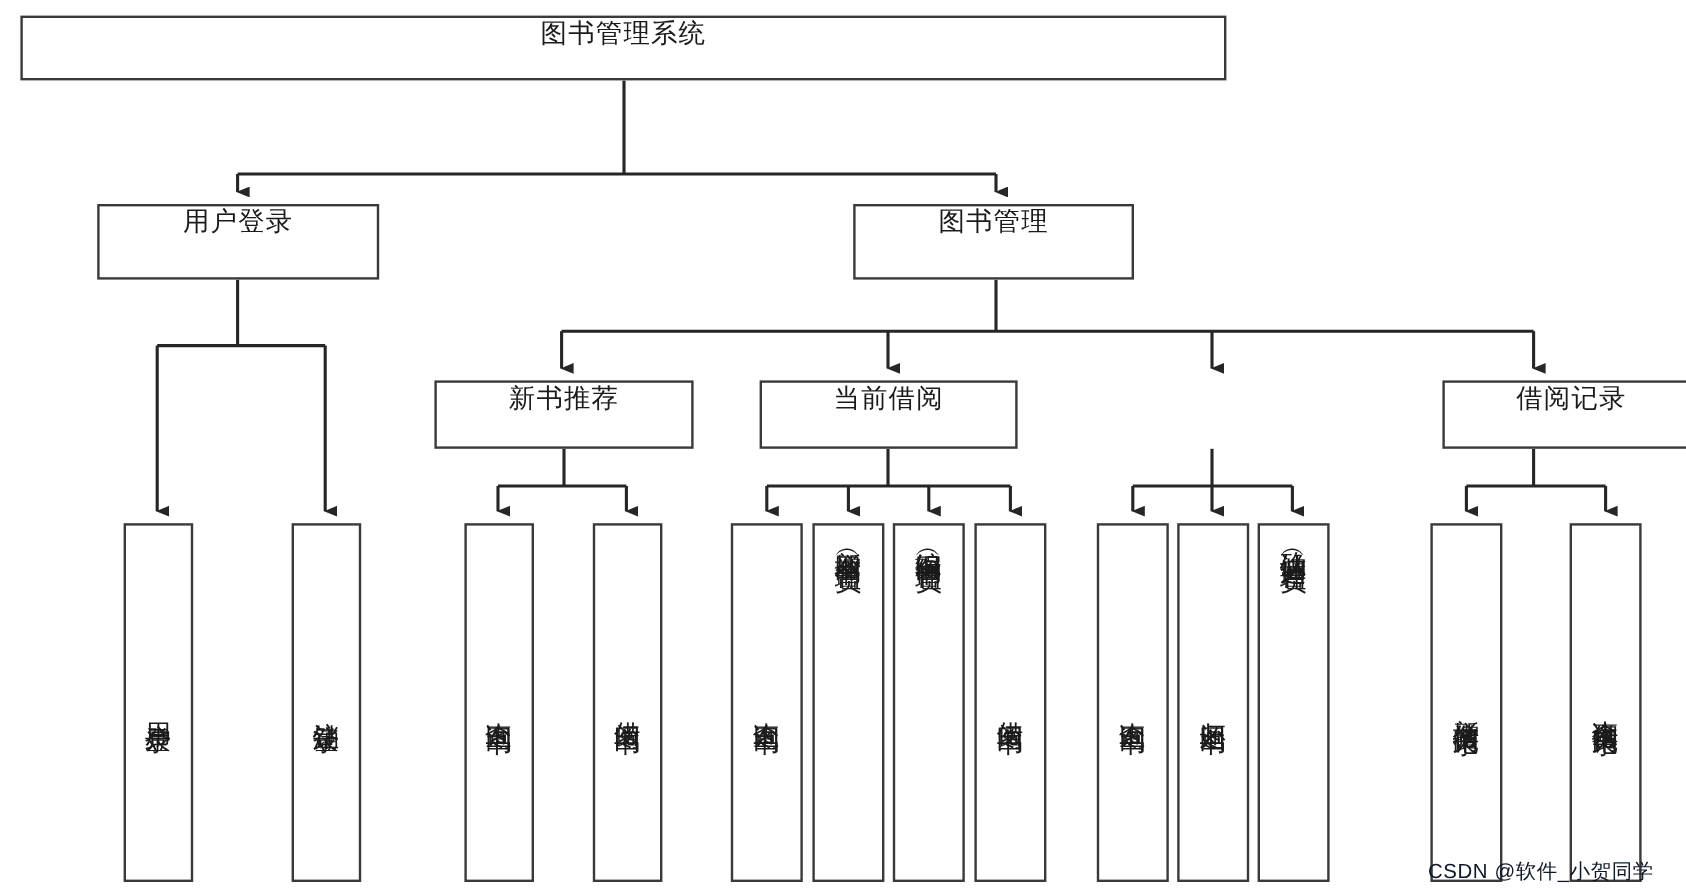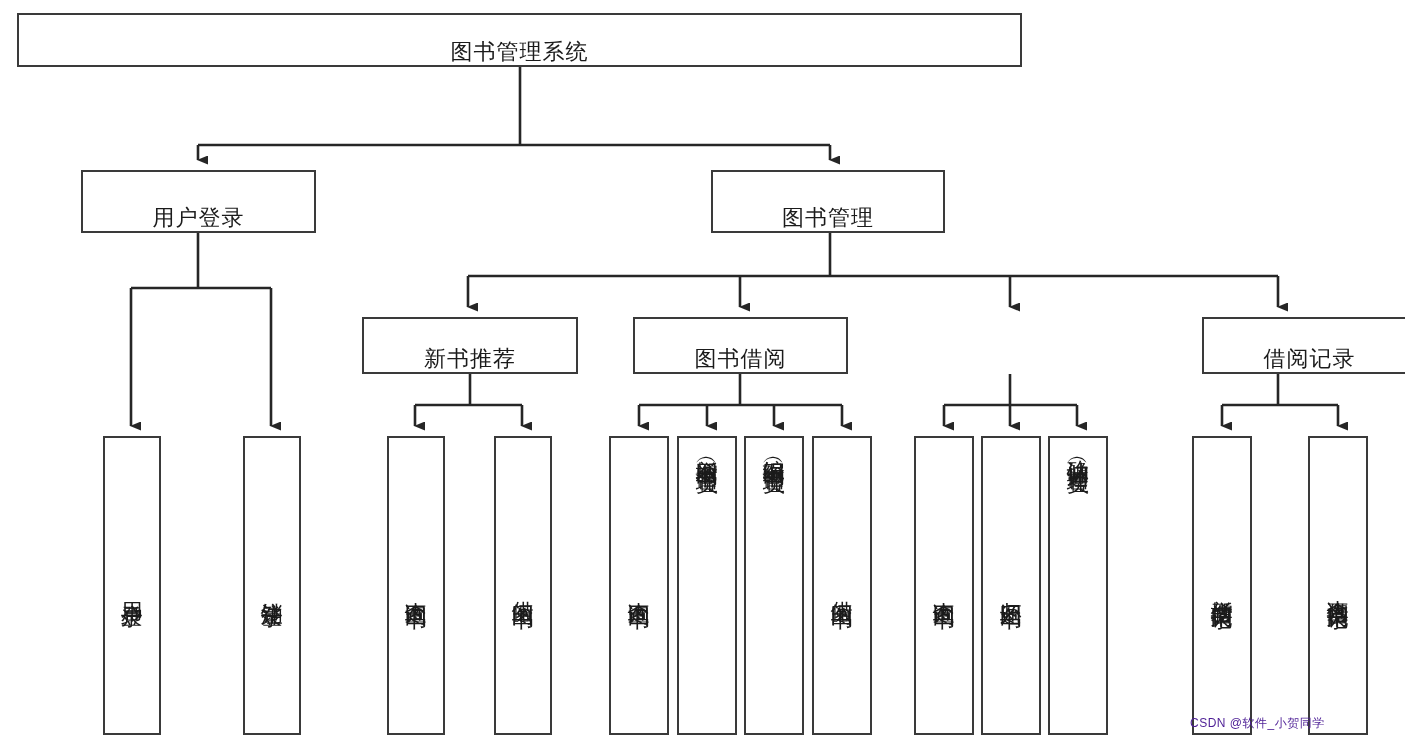--- a/index.html
+++ b/index.html
@@ -24,21 +24,21 @@
     width: 1405px;
     height: 747px;
     pointer-events: none;
   }
   .node {
     position: absolute;
     box-sizing: border-box;
     background: #ffffff;
     border: 2px solid #3a3a3a;
     display: flex;
-    align-items: flex-end;
+    align-items: flex-start;
     justify-content: center;
     color: #1b1b1b;
   }
   .node.horizontal .label {
     font-size: 22px;
     line-height: 1.2;
     letter-spacing: 1px;
     white-space: nowrap;
   }
   .node.vertical {
@@ -53,22 +53,22 @@
     letter-spacing: 2px;
     white-space: nowrap;
     display: block;
     margin: 0 auto;
   }
   .node.vertical.centered {
     align-items: center;
   }
   .watermark {
     position: absolute;
-    color: #4c1d95;
-    font-size: 12px;
+    color: #0f172a;
+    font-size: 17px;
     letter-spacing: 0.5px;
     white-space: nowrap;
     user-select: none;
   }
 </style>
 </head>
 <body>
 
 <div id="canvas">
 
@@ -131,21 +131,21 @@
     <span class="label">用户登录</span>
   </div>
   <div class="node horizontal" style="left:711px; top:170px; width:234px; height:63px;">
     <span class="label">图书管理</span>
   </div>
 
   <div class="node horizontal" style="left:362px; top:317px; width:216px; height:57px;">
     <span class="label">新书推荐</span>
   </div>
   <div class="node horizontal" style="left:633px; top:317px; width:215px; height:57px;">
-    <span class="label">图书借阅</span>
+    <span class="label">当前借阅</span>
   </div>
   <div class="node horizontal" style="left:1171px; top:317px; width:215px; height:57px;margin-left:31px;">
     <span class="label">借阅记录</span>
   </div>
 
   <div class="node vertical centered" style="left:103px; top:436px; width:58px; height:299px;">
     <span class="label">用户登录</span>
   </div>
   <div class="node vertical centered" style="left:243px; top:436px; width:58px; height:299px;">
     <span class="label">注销登录</span>

